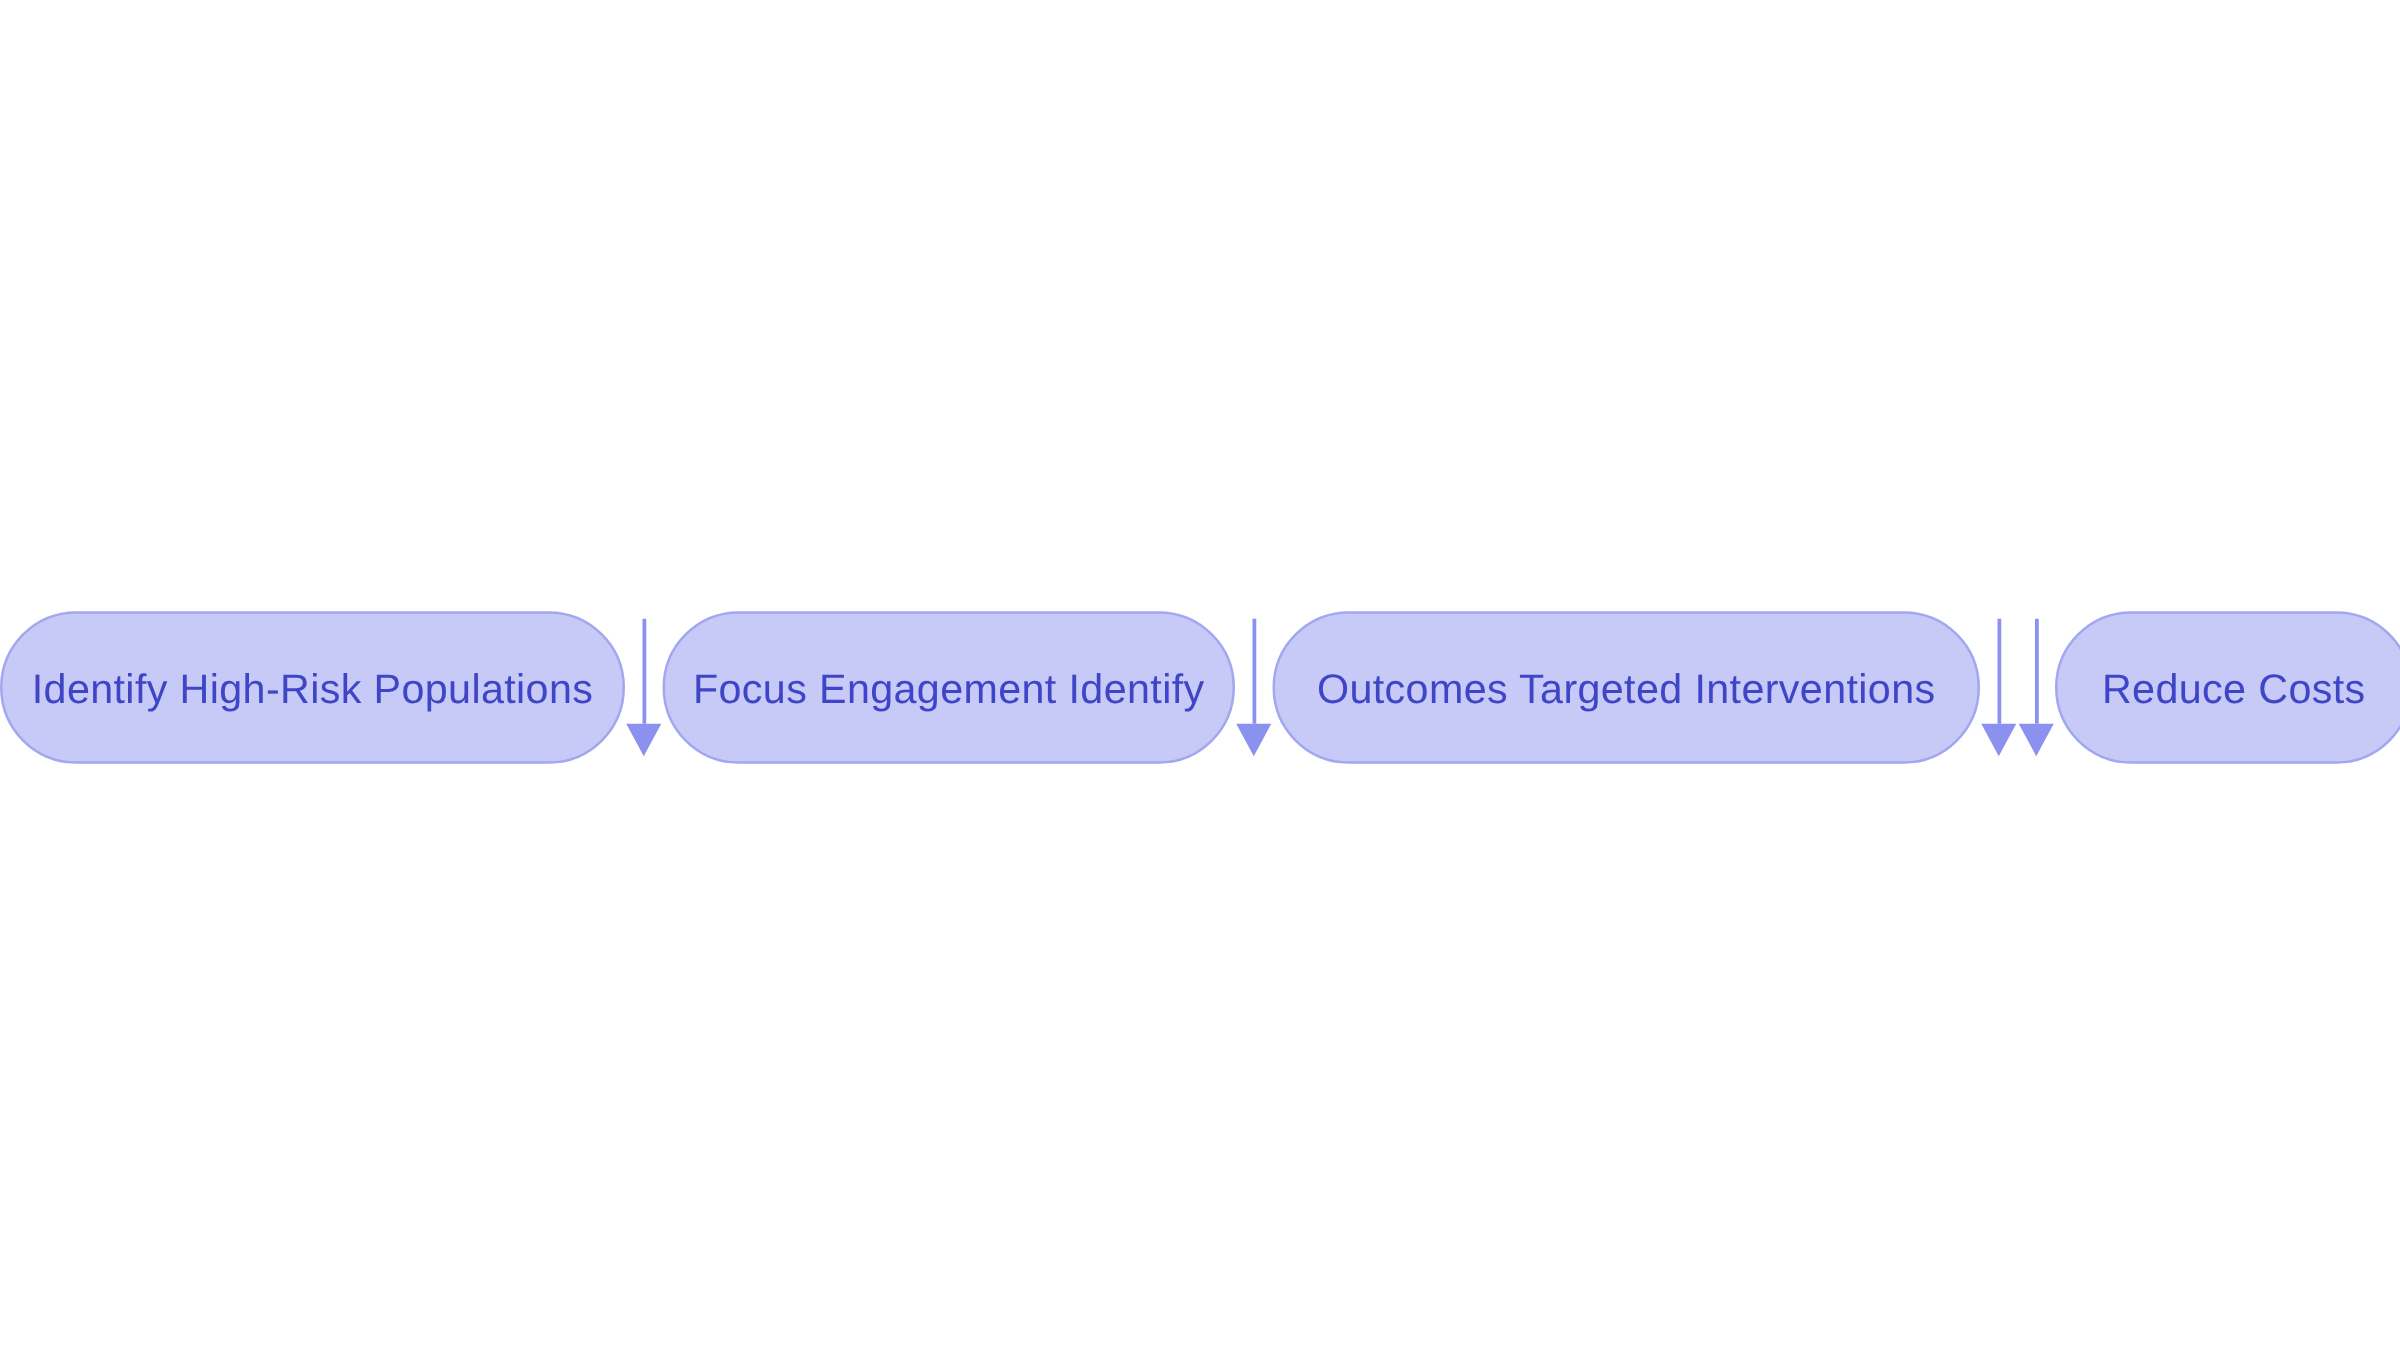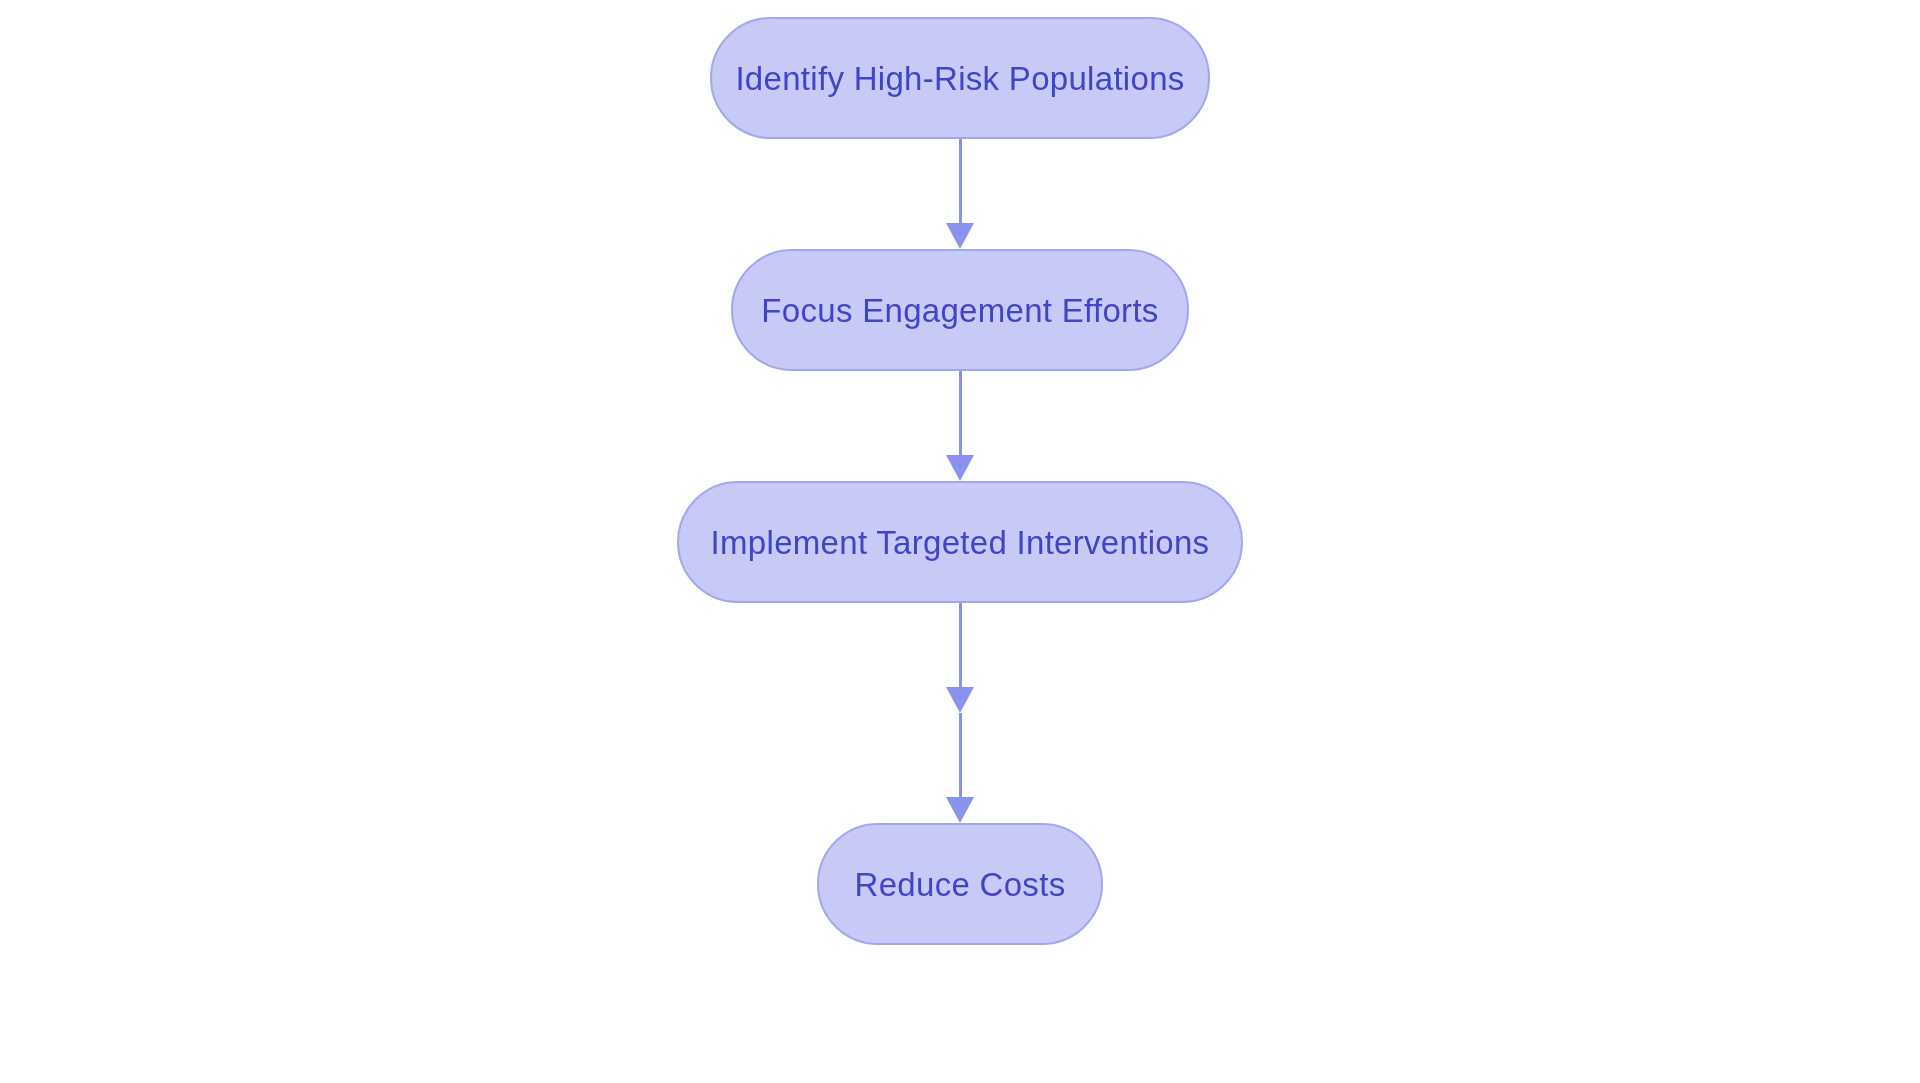--- a/index.html
+++ b/index.html
@@ -14,21 +14,21 @@
   body {
     font-family: "Liberation Sans", "DejaVu Sans", sans-serif;
   }
   .canvas {
     position: relative;
     width: 1920px;
     height: 1083px;
     background: var(--bg);
     overflow: hidden;
     display: flex;
-    flex-direction: column;
+    flex-direction: row;
     align-items: center;
     padding-top: 17px;
   }
   .node {
     height: 122px;
     border-radius: 61px;
     background: var(--node-fill);
     border: 2px solid var(--node-border);
     display: flex;
     align-items: center;
@@ -76,30 +76,30 @@
   <div class="node w1">
     <span class="label">Identify High-Risk Populations</span>
   </div>
 
   <div class="arrow">
     <div class="line"></div>
     <div class="head"></div>
   </div>
 
   <div class="node w2">
-    <span class="label">Focus Engagement Efforts</span>
+    <span class="label">Focus Engagement Identify</span>
   </div>
 
   <div class="arrow">
     <div class="line"></div>
     <div class="head"></div>
   </div>
 
   <div class="node w3">
-    <span class="label">Implement Targeted Interventions</span>
+    <span class="label">Outcomes Targeted Interventions</span>
   </div>
 
   <div class="arrow">
     <div class="line"></div>
     <div class="head"></div>
   </div>
 
 
   <div class="arrow">
     <div class="line"></div>

